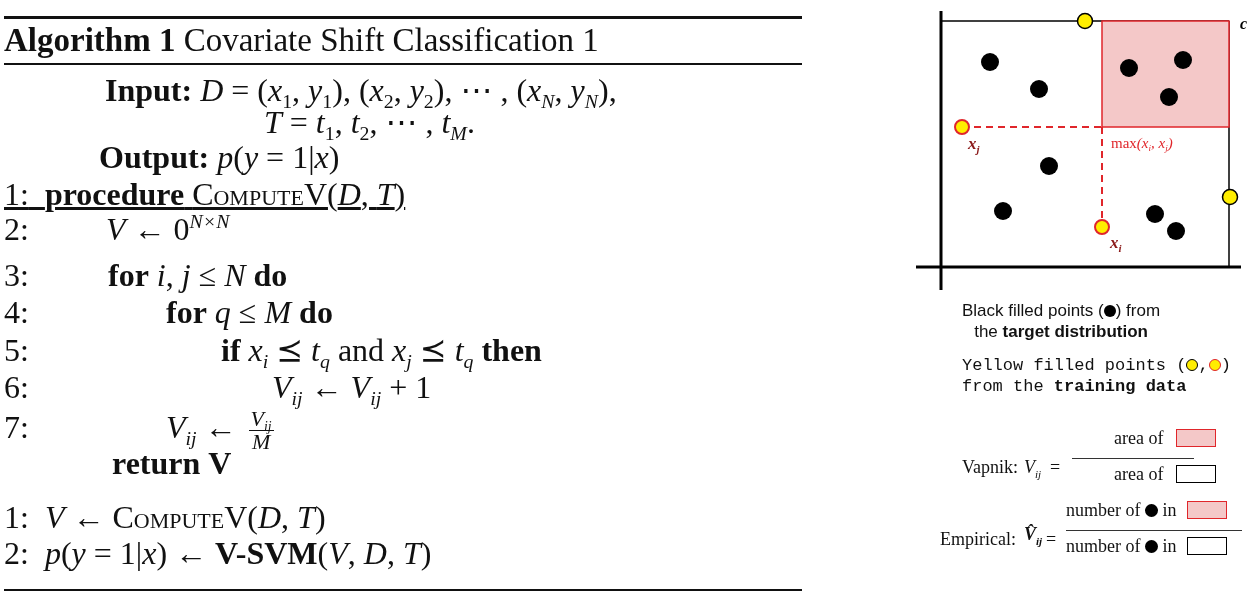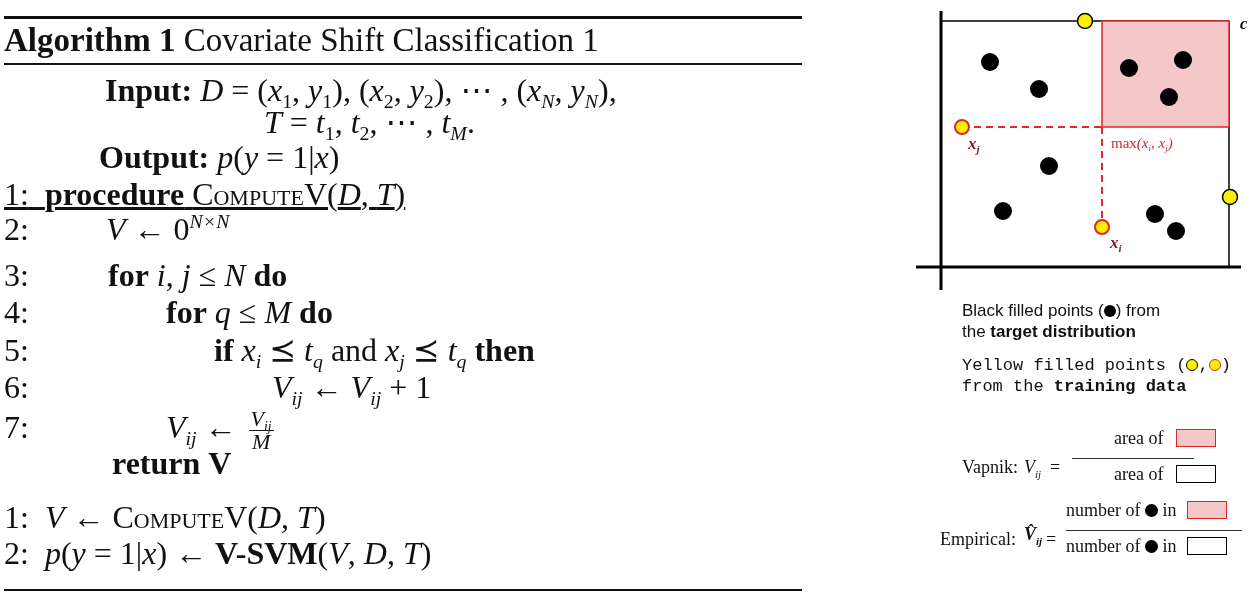--- a/index.html
+++ b/index.html
@@ -60,21 +60,21 @@
 <div class="line" style="left:4px; top:255px;">
   <span>3:</span>
   <span style="position:absolute; left:104px;"><span class="kw">for</span> <span class="m">i</span>, <span class="m">j</span> ≤ <span class="m">N</span> <span class="kw">do</span></span>
 </div>
 <div class="line" style="left:4px; top:292px;">
   <span>4:</span>
   <span style="position:absolute; left:162px;"><span class="kw">for</span> <span class="m">q</span> ≤ <span class="m">M</span> <span class="kw">do</span></span>
 </div>
 <div class="line" style="left:4px; top:330px;">
   <span>5:</span>
-  <span style="position:absolute; left:210px;"><span class="kw">if</span> <span class="m">x<sub>i</sub></span> ⪯ <span class="m">t<sub>q</sub></span> <span>and</span> <span class="m">x<sub>j</sub></span> ⪯ <span class="m">t<sub>q</sub></span> <span class="kw">then</span></span>
+  <span style="position:absolute; left:217px;"><span class="kw">if</span> <span class="m">x<sub>i</sub></span> ⪯ <span class="m">t<sub>q</sub></span> <span>and</span> <span class="m">x<sub>j</sub></span> ⪯ <span class="m">t<sub>q</sub></span> <span class="kw">then</span></span>
 </div>
 <div class="line" style="left:4px; top:367px;">
   <span>6:</span>
   <span style="position:absolute; left:268px;"><span class="m">V<sub>ij</sub></span> ← <span class="m">V<sub>ij</sub></span> + 1</span>
 </div>
 <div class="line" style="left:4px; top:407px;">
   <span>7:</span>
   <span style="position:absolute; left:162px;"><span class="m">V<sub>ij</sub></span> ←
     <span class="frac"><span class="n m">V<sub>ij</sub></span><span class="d m">M</span></span>
   </span>
@@ -122,21 +122,21 @@
   <circle cx="1230" cy="197" r="7.5" fill="#ffee00" stroke="#000" stroke-width="1.5"></circle>
   <circle cx="962" cy="127" r="7" fill="#ffee00" stroke="#e0262b" stroke-width="2"></circle>
   <circle cx="1102" cy="227" r="7" fill="#ffee00" stroke="#e0262b" stroke-width="2"></circle>
 
   <text x="1240" y="29" font-family="Liberation Serif, serif" font-size="16" font-weight="bold" font-style="italic" fill="#000">c</text>
   <text x="968" y="149" font-family="Liberation Serif, serif" font-size="17" font-weight="bold" font-style="italic" fill="#8b1a1a">x<tspan font-size="11" dy="4">j</tspan></text>
   <text x="1110" y="248" font-family="Liberation Serif, serif" font-size="17" font-weight="bold" font-style="italic" fill="#8b1a1a">x<tspan font-size="11" dy="4">i</tspan></text>
   <text x="1111" y="148" font-family="Liberation Serif, serif" font-size="15" fill="#e0262b">max<tspan font-style="italic">(x</tspan><tspan font-size="9" dy="3" font-style="italic">i</tspan><tspan dy="-3" font-style="italic">, x</tspan><tspan font-size="9" dy="3" font-style="italic">j</tspan><tspan dy="-3" font-style="italic">)</tspan></text>
 </svg>
 
-<div class="legend" style="top:300px;">
+<div class="legend" style="top:300px;text-align:center;">
   <div><span>Black filled points (</span><span style="display:inline-block;width:12px;height:12px;border-radius:50%;background:#000;vertical-align:-1px;"></span><span>) from</span></div>
   <div><span>the </span><b>target distribution</b></div>
 </div>
 <div class="legend" style="top:355px;font-family:Liberation Mono, monospace;">
   <div><span>Yellow filled points (</span><span style="display:inline-block;width:10px;height:10px;border-radius:50%;background:#ffee00;border:1.5px solid #000;vertical-align:-1px;"></span><span>,</span><span style="display:inline-block;width:10px;height:10px;border-radius:50%;background:#ffee00;border:1.5px solid #e0262b;vertical-align:-1px;"></span><span>)</span></div>
   <div><span>from the </span><b>training data</b></div>
 </div>
 
 <div class="formula" style="left:962px; top:438px;">
   <span style="position:absolute; left:0; top:19px;">Vapnik:</span>

